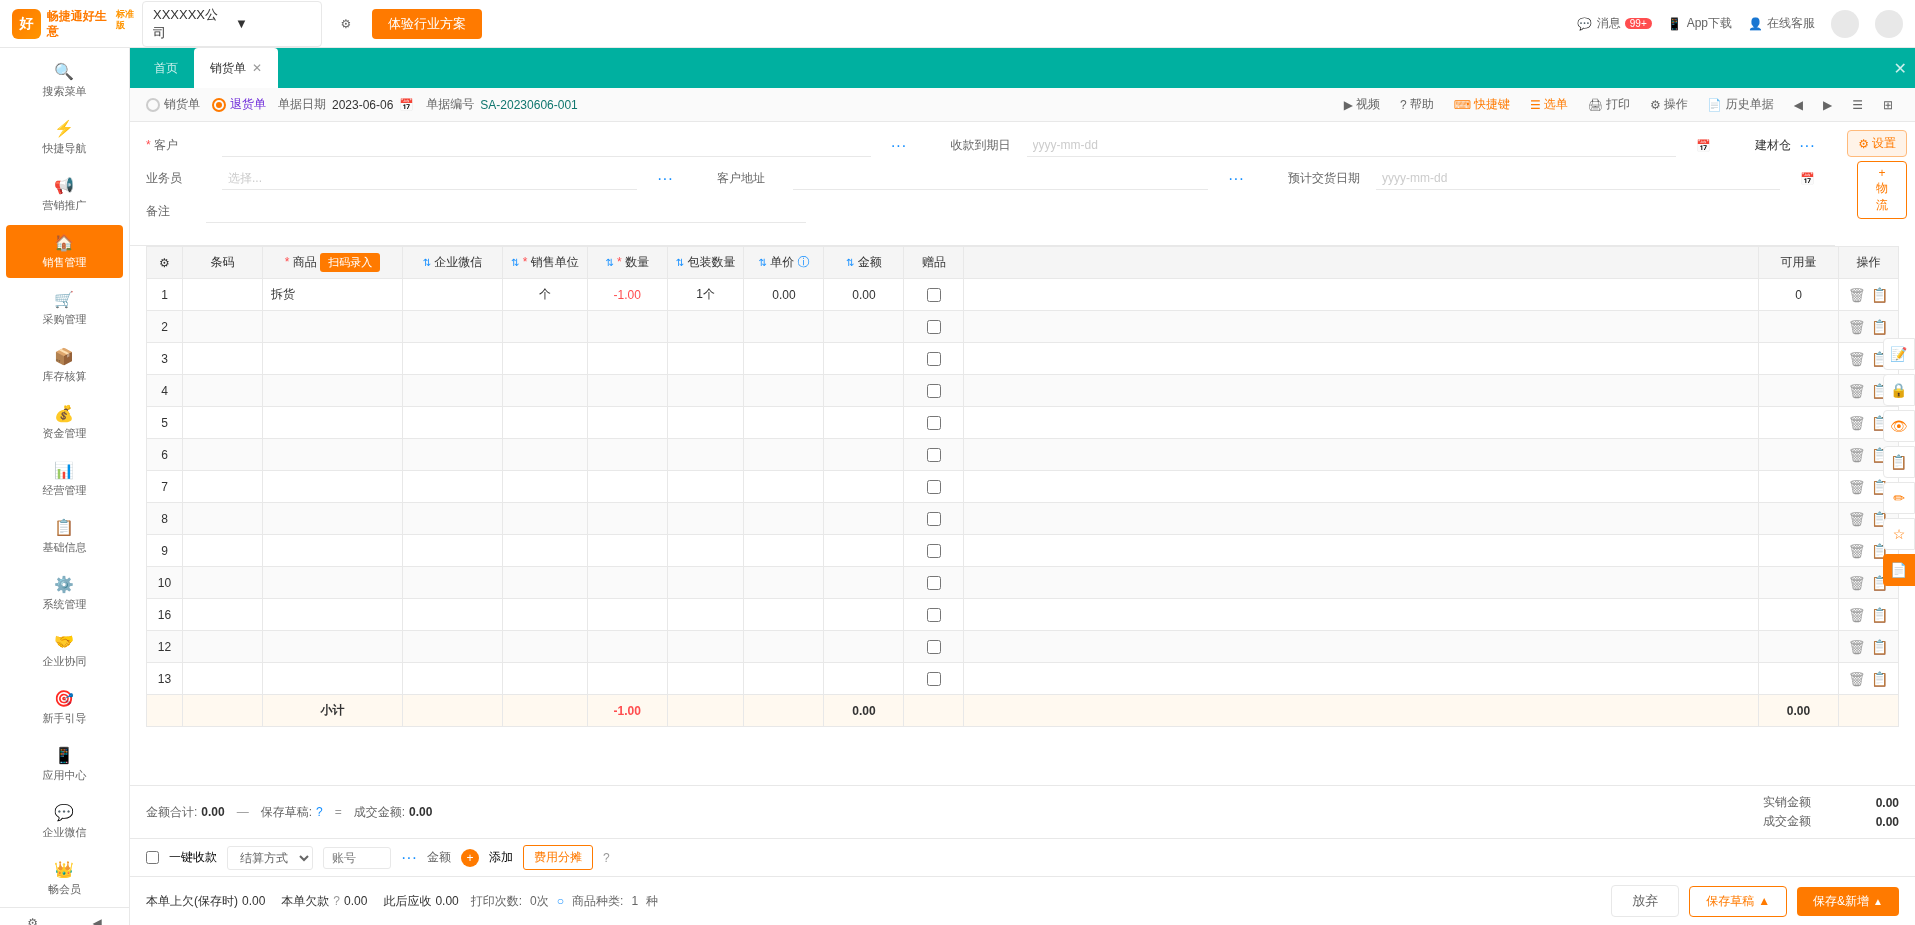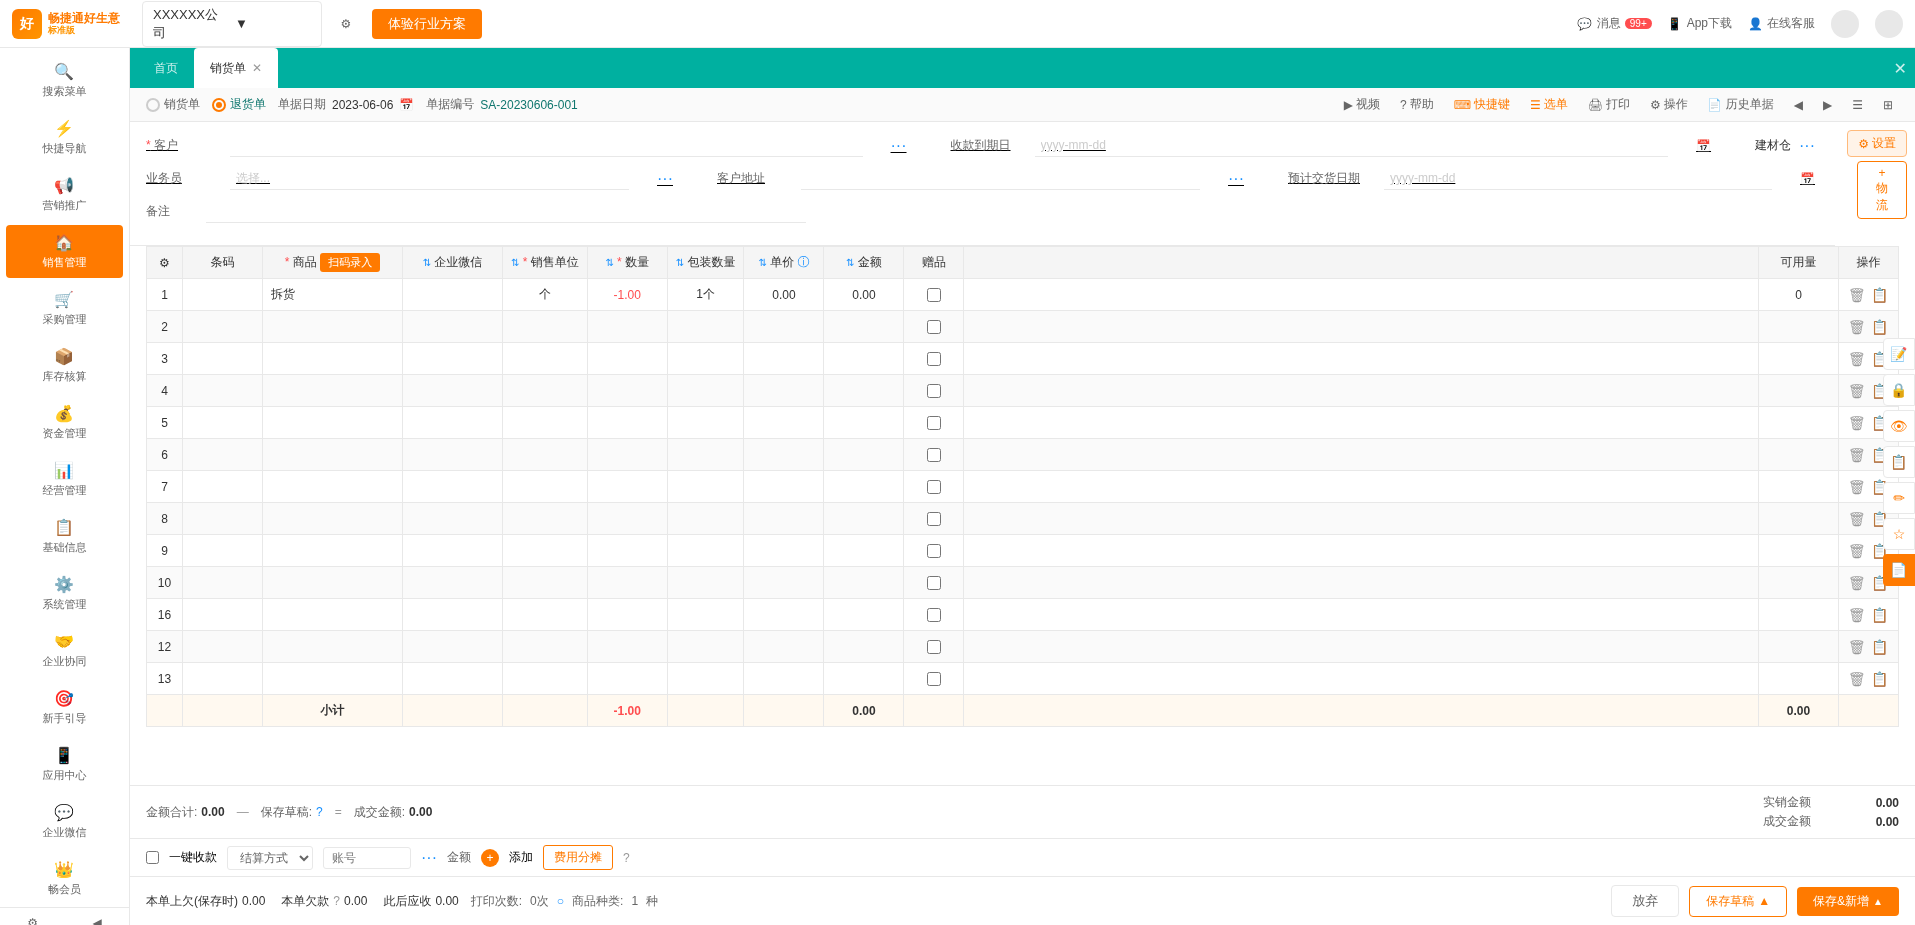--- a/index.html
+++ b/index.html
@@ -26,21 +26,21 @@
       font-size: 13px;
       flex-shrink: 0;
     }
     .logo-icon {
       width: 30px; height: 30px;
       background: linear-gradient(135deg, #ff7a00, #ff9500);
       border-radius: 6px;
       display: flex; align-items: center; justify-content: center;
       color: #fff; font-size: 14px; font-weight: bold;
     }
-    .logo-text { display: flex; flex-direction: column; line-height: 1.2; font-size: 11px; color: #ff7a00; }
+    .logo-text { display: flex; flex-direction: row; line-height: 1.2; font-size: 11px; color: #ff7a00; }
     .company-selector {
       display: flex;
       align-items: center;
       gap: 6px;
       border: 1px solid #e8e8e8;
       border-radius: 4px;
       padding: 4px 10px;
       background: #fff;
       cursor: pointer;
       min-width: 180px;
@@ -175,21 +175,21 @@
       display: flex;
       align-items: center;
       padding: 6px 16px;
       border-bottom: 1px solid #e8e8e8;
       gap: 12px;
       background: #fafafa;
       flex-shrink: 0;
     }
     .radio-group { display: flex; align-items: center; gap: 12px; }
     .radio-item { display: flex; align-items: center; gap: 4px; cursor: pointer; color: #666; }
-    .radio-item.active { color: #0f766e; }
+    .radio-item.active { color: #6d28d9; }
     .radio-circle {
       width: 14px; height: 14px; border-radius: 50%;
       border: 2px solid #ccc;
       display: flex; align-items: center; justify-content: center;
     }
     .radio-circle.active { border-color: #ff7a00; }
     .radio-dot { width: 6px; height: 6px; border-radius: 50%; background: #ff7a00; }
 
     .toolbar-info { display: flex; align-items: center; gap: 6px; color: #333; }
     .toolbar-info label { color: #666; }
@@ -210,23 +210,22 @@
     .form-row {
       display: flex;
       align-items: center;
       margin-bottom: 10px;
       gap: 0;
     }
     .form-field {
       display: flex;
       align-items: center;
       flex: 1;
-      gap: 24px;
+      gap: 16px;
       min-width: 0;
-      text-decoration: underline;
     }
     .field-label {
       color: #666;
       white-space: nowrap;
       min-width: 60px;
     }
     .required { color: #ff4d4f; }
     .field-input {
       flex: 1;
       border: none;
@@ -352,21 +351,21 @@
       padding: 3px 8px;
       color: #666;
       background: #fff;
       cursor: pointer;
     }
     .payment-input {
       border: 1px solid #e8e8e8;
       border-radius: 3px;
       padding: 3px 8px;
       color: #ccc;
-      width: 88px;
+      width: 68px;
     }
     .payment-ellipsis { color: #1890ff; cursor: pointer; font-size: 16px; }
     .payment-amount-label { color: #666; }
     .add-btn-circle {
       width: 18px; height: 18px;
       background: #ff7a00;
       color: #fff;
       border-radius: 50%;
       display: flex; align-items: center; justify-content: center;
       cursor: pointer; font-size: 12px;

